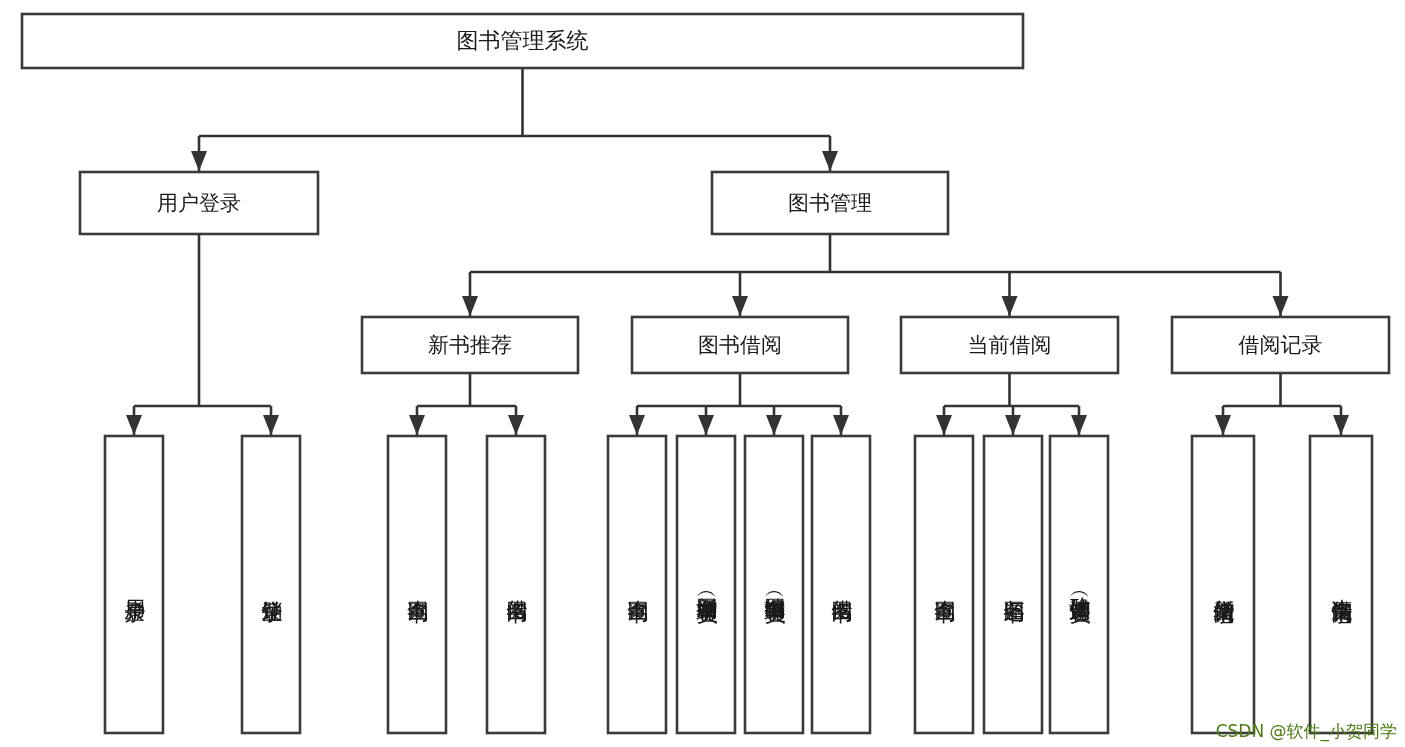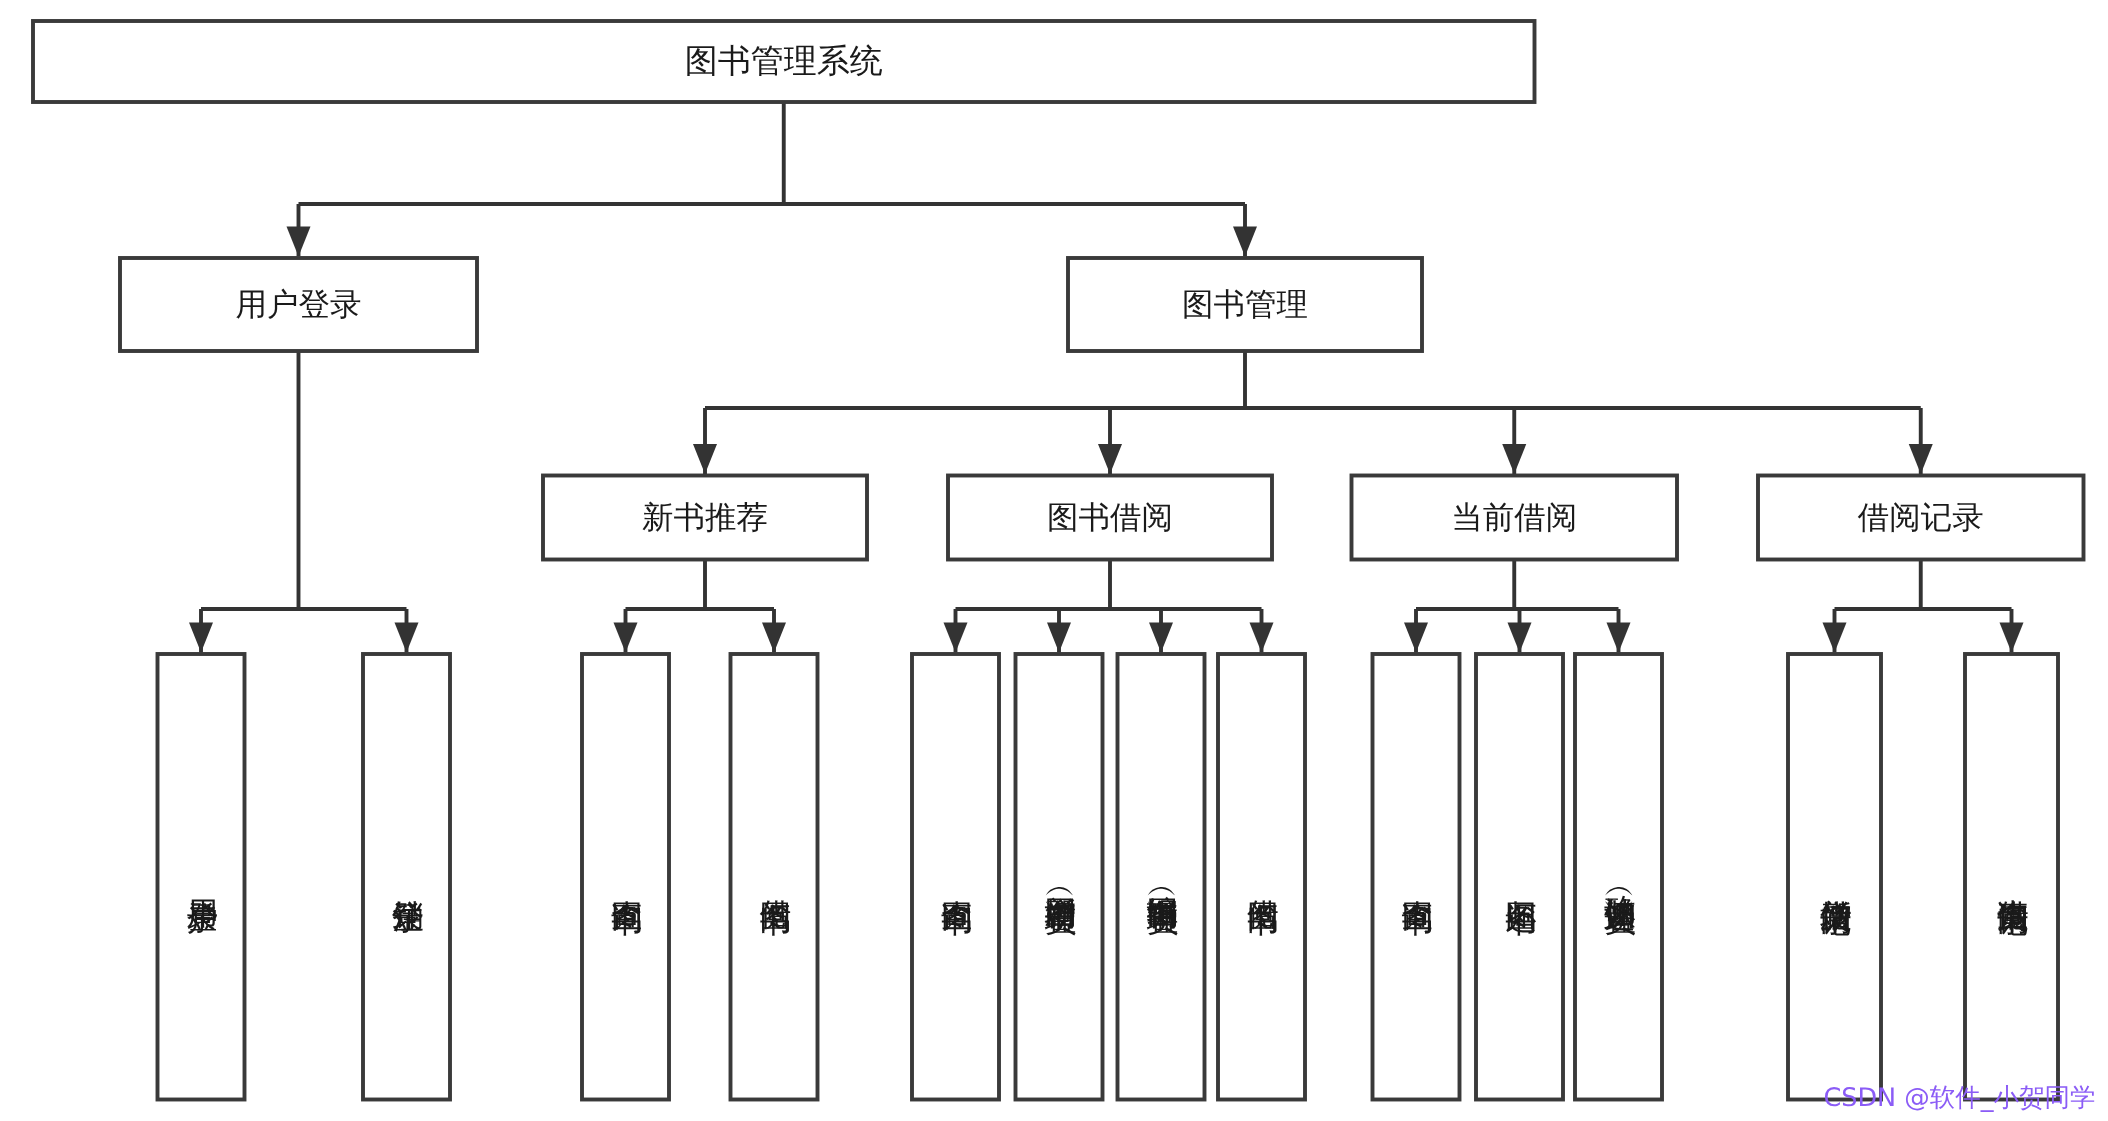--- a/index.html
+++ b/index.html
@@ -35,21 +35,21 @@
     align-items:center;
     justify-content:center;
     white-space:nowrap;
     pointer-events:none;
   }
   .watermark{
     position:absolute;
     right:8px;bottom:4px;
     font-family:"DejaVu Sans","Liberation Sans",sans-serif;
     font-size:17px;
-    color:#8b5cf6;
+    color:#4d7c0f;
     white-space:nowrap;
   }
 </style>
 </head>
 <body>
 
 <div id="diagram-root">
 
   <svg id="flow" viewBox="0 0 1405 747">
     <g id="connectors">

